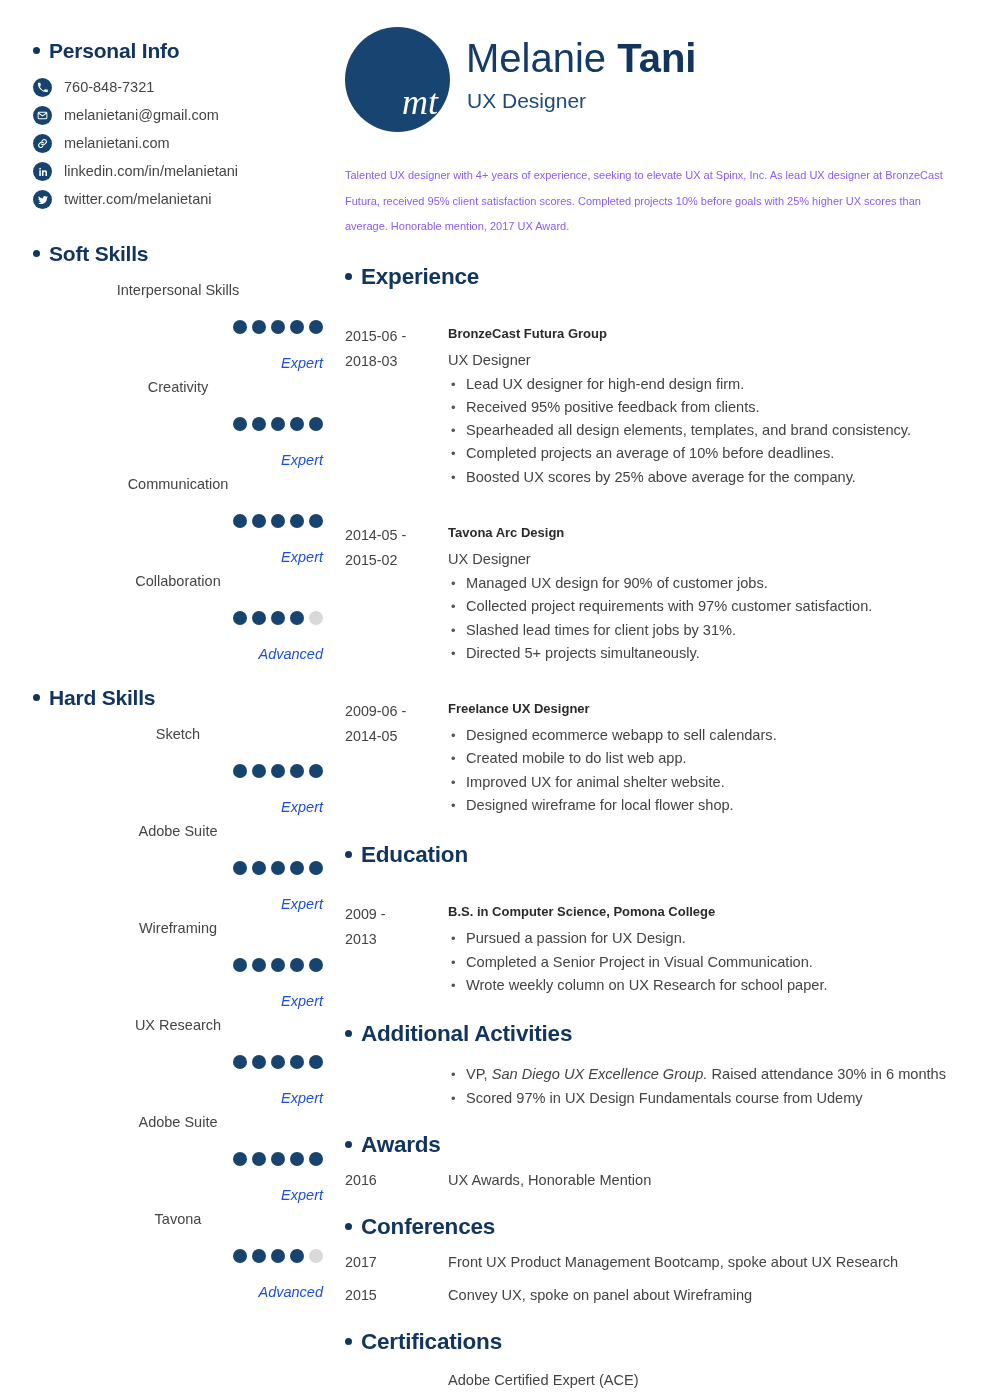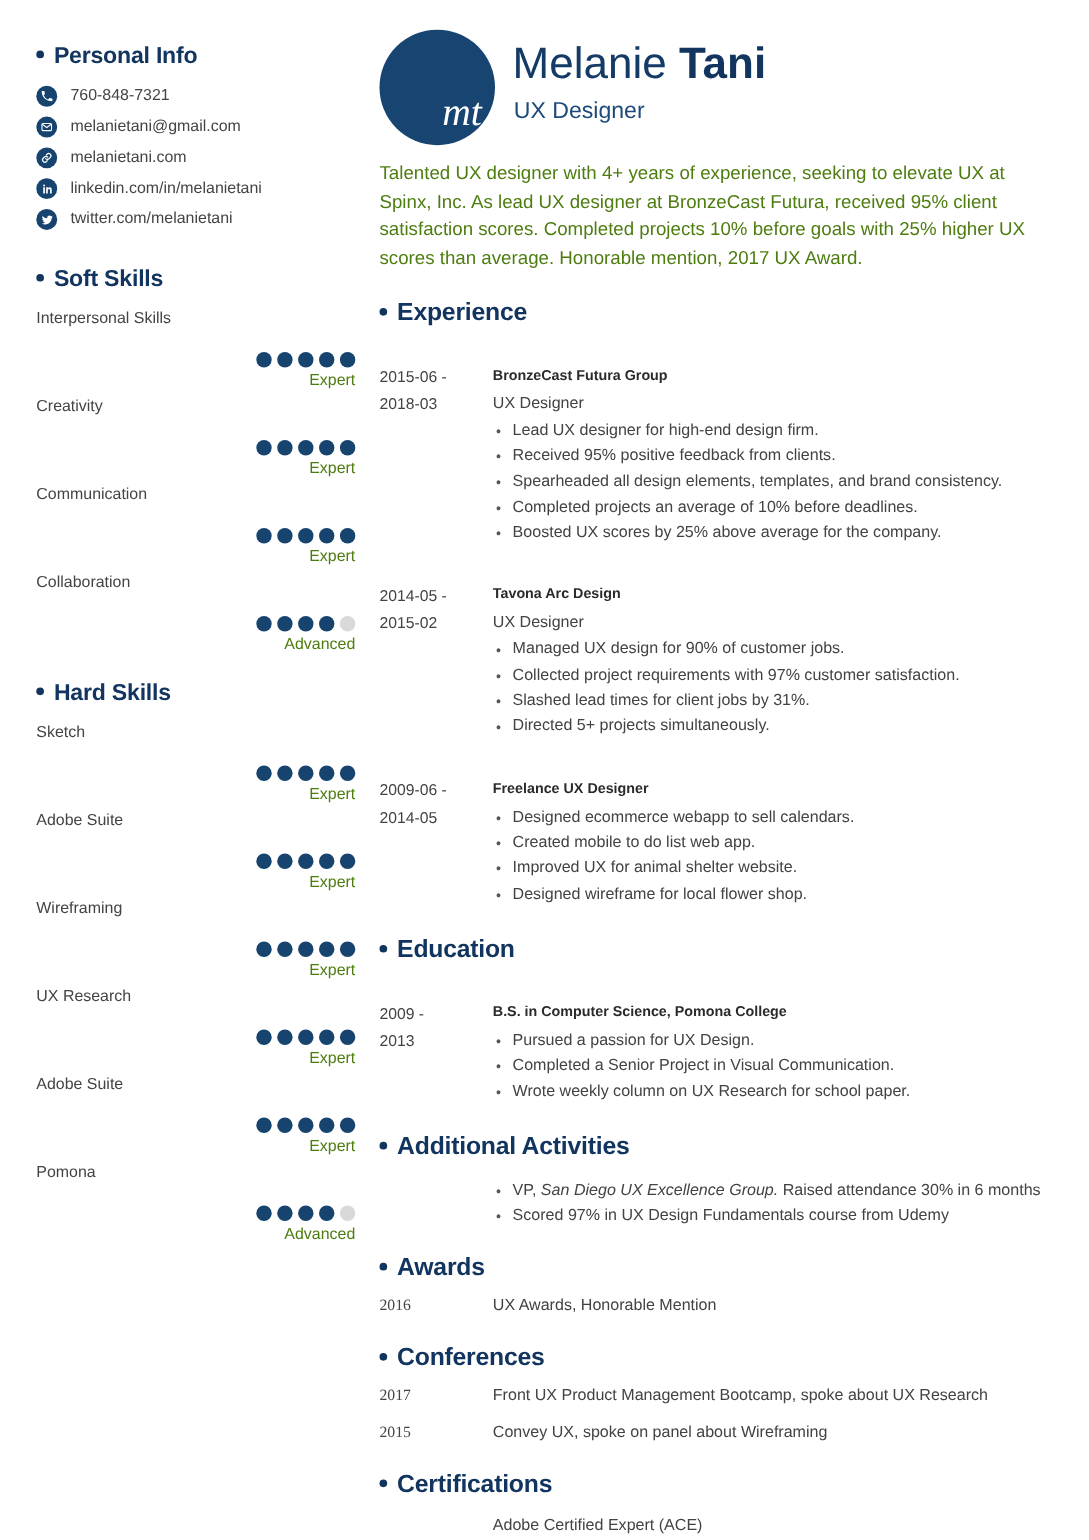--- a/index.html
+++ b/index.html
@@ -75,41 +75,42 @@
   }
   .ci svg { display:block; }
   .contact-text {
     font-size: 14.5px;
     color: #444444;
     line-height: 18px;
     white-space: nowrap;
   }
 
   
-  .skill-block { margin-top: 5px; }
+  .skill-block { margin-top: 5px; text-align: center; }
   .skill-name {
     font-size: 14.5px;
     color: #444444;
     line-height: 20px;
     margin-bottom: 20px;
   }
   .skill-meter {
     display: flex;
     flex-direction: column;
     align-items: flex-end;
     padding-right: 0px;
   }
   .dots { display: flex; gap: 5px; }
   .dot { width: 14px; height: 14px; border-radius: 50%; background: #17436f; }
   .dot.off { background: #d9d9d9; }
   .level {
     font-size: 14.5px;
-    color: #4d7c0f;
-    margin-top: 3px;
+    color: #1d4ed8;
+    margin-top: 20px;
     line-height: 18px;
+    font-style: italic;
   }
 
   
   .hdr { position: relative; height: 105px; }
   .avatar {
     position: absolute;
     left: 0; top: 27px;
     width: 105px; height: 105px;
     border-radius: 50%;
     background: #174470;
@@ -137,24 +138,24 @@
   .name b { font-weight: bold; color: #123560; }
   .job-title {
     position: absolute;
     left: 122px; top: 88px;
     font-size: 21px;
     line-height: 26px;
     color: #1d4a7a;
   }
 
   .summary {
-    margin-top: 40px;
-    font-size: 17px;
+    margin-top: 58px;
+    font-size: 11px;
     line-height: 25.5px;
-    color: #4d7c0f;
+    color: #8b5cf6;
     width: 600px;
   }
 
   
   .entry { display: flex; margin-top: 32px; }
   .entry-dates {
     width: 103px;
     flex: none;
     font-size: 14.3px;
     line-height: 25px;
@@ -195,21 +196,20 @@
   .blist li i { font-style: italic; }
 
   
   .yrow { display: flex; margin-top: 11px; }
   .yrow .yr {
     width: 103px;
     flex: none;
     font-size: 14.3px;
     line-height: 22px;
     color: #434343;
-    font-family: Liberation Serif, serif;
   }
   .yrow .ytext {
     font-size: 14.6px;
     line-height: 22px;
     color: #434343;
   }
   .plain-row {
     margin-top: 14px;
     margin-left: 103px;
     font-size: 14.6px;
@@ -400,21 +400,21 @@
               <span class="dot"></span>
               <span class="dot"></span>
               <span class="dot"></span>
               <span class="dot"></span>
               <span class="dot"></span>
             </div>
             <div class="level">Expert</div>
           </div>
         </div>
         <div class="skill-block">
-          <div class="skill-name">Pomona</div>
+          <div class="skill-name">Tavona</div>
           <div class="skill-meter">
             <div class="dots">
               <span class="dot"></span>
               <span class="dot"></span>
               <span class="dot"></span>
               <span class="dot"></span>
               <span class="dot off"></span>
             </div>
             <div class="level">Advanced</div>
           </div>

